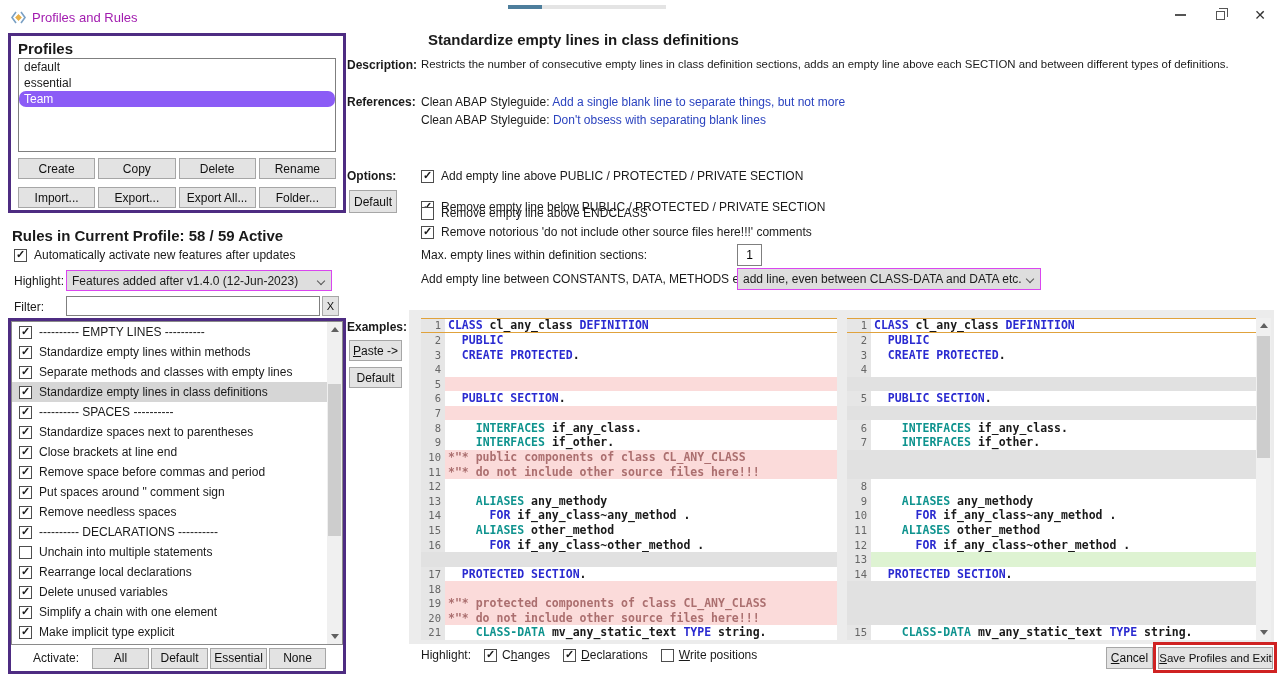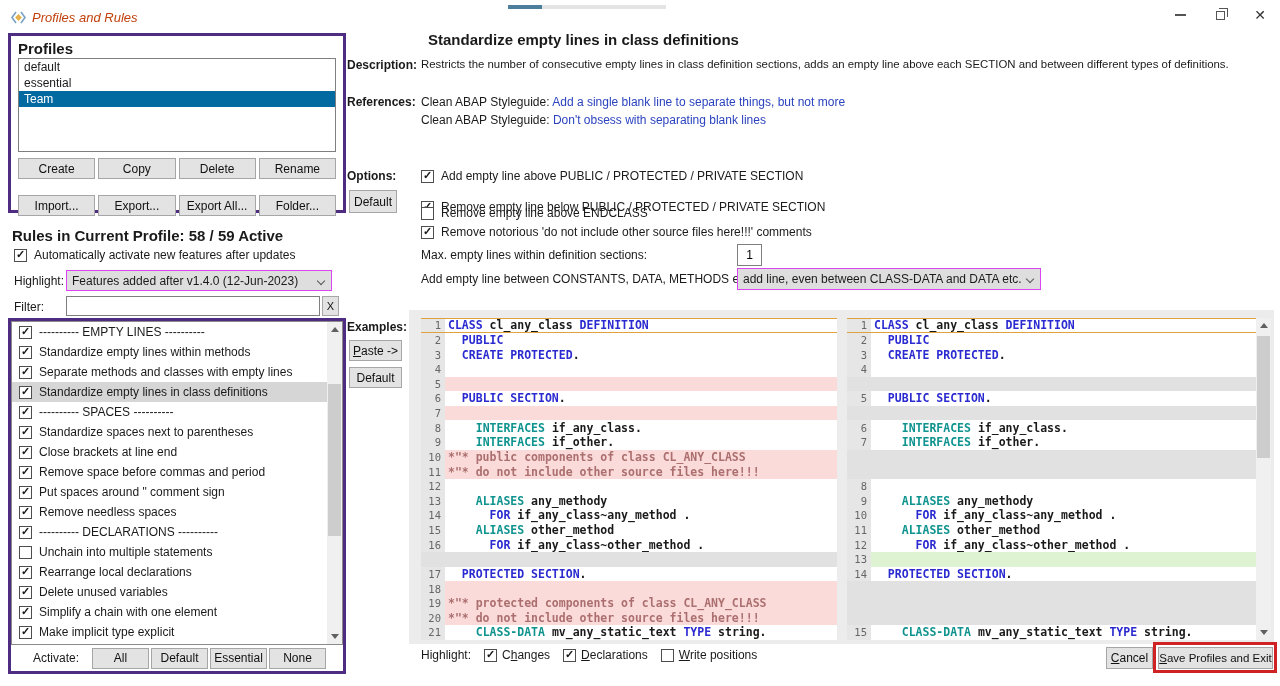--- a/index.html
+++ b/index.html
@@ -1,21 +1,21 @@
 <!DOCTYPE html>
 <html style="--purple: #4e2c82; --red: #cf2222;"><head>
 <meta charset="utf-8">
 <style>
   * { margin:0; padding:0; box-sizing:border-box; }
   html,body { width:1280px; height:686px; overflow:hidden; background:#fff;
               font-family:"Liberation Sans",sans-serif; color:#1a1a1a; }
   .abs { position:absolute; }
 
   
-  .title-text { position:absolute; left:32px; top:10px; font-size:13px; color:#c2410c;font-style:italic; }
+  .title-text { position:absolute; left:32px; top:10px; font-size:13px; color:#a21caf; }
   .app-icon { position:absolute; left:10px; top:9px; width:17px; height:17px; }
   .progress-track { position:absolute; left:508px; top:5px; width:158px; height:4px; background:#e4e4e4; }
   .progress-fill { height:100%; background:#4d7e9c; }
   .wc { position:absolute; top:0; width:40px; height:30px; display:flex; align-items:center; justify-content:center; }
   .glyph-min { width:11px; height:2px; background:#555; }
   .glyph-restore { position:relative; width:9px; height:9px; border:1px solid #555; background:#fff; }
   .glyph-restore::before { content:""; position:absolute; top:-4px; right:-4px; width:8px; height:8px;
                            border-top:1px solid #555; border-right:1px solid #555; }
   .glyph-close { font-size:14px; color:#333; line-height:1; }
 
@@ -33,23 +33,23 @@
   .hdr { font-size:15px; font-weight:bold; }
   .lbl12 { font-size:12px; }
   .boldlbl { font-size:12px; font-weight:bold; }
   .link { color:#2b43bf; }
   u { text-decoration:underline; }
 
   
   .profiles-inner { padding:4px 7px; }
   .profiles-list { margin-top:1px; height:94px; border:1px solid #7f7f7f; background:#fff; overflow:hidden; }
   .profile-row { height:16px; display:flex; align-items:center; padding:0 5px; font-size:12px; }
-  .profile-row.psel { background:#0369a1; color:#fff; }
+  .profile-row.psel { background:#8b5cf6; color:#fff;border-radius:7px; }
   .btn-grid { display:grid; grid-template-columns:repeat(4,1fr); gap:3px; height:21px; }
-  .btn-grid.r1 { margin-top:6px; } .btn-grid.r2 { margin-top:16px; }
+  .btn-grid.r1 { margin-top:6px; } .btn-grid.r2 { margin-top:8px; }
 
   
   .rules-list-wrap { position:absolute; inset:0 0 26px 0; background:#fff; border:1px solid #8a8a8a; overflow:hidden; }
   .rule-row { height:20px; display:flex; align-items:center; gap:7px; padding:0 20px 0 7px; font-size:12px; white-space:nowrap; }
   .rule-row.selected { background:#d6d6d6; }
   .vscroll { position:absolute; top:0; right:0; bottom:0; width:15px; background:#f0f0f0; }
   .varrow { position:absolute; left:0; width:15px; height:15px; display:flex; align-items:center; justify-content:center; }
   .tri-up { width:0; height:0; border-left:4px solid transparent; border-right:4px solid transparent; border-bottom:5px solid #606060; }
   .tri-dn { width:0; height:0; border-left:4px solid transparent; border-right:4px solid transparent; border-top:5px solid #606060; }
   .vthumb { position:absolute; left:1px; width:13px; background:#cdcdcd; }

